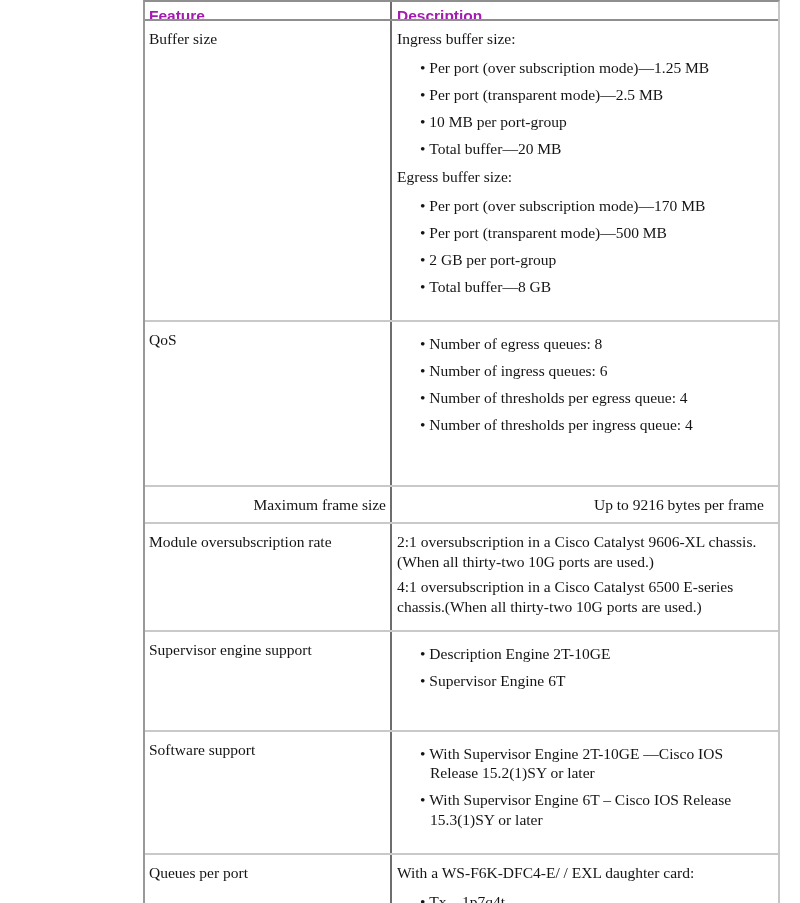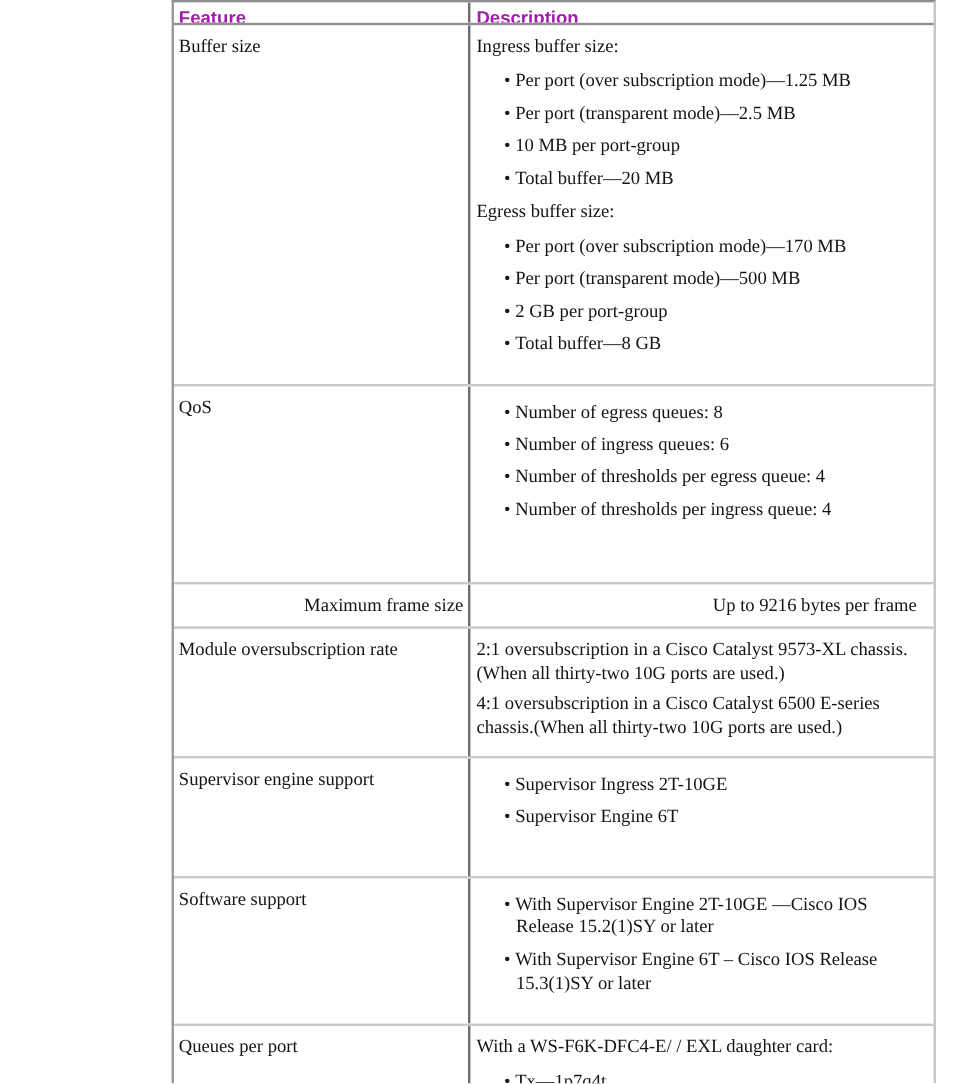--- a/index.html
+++ b/index.html
@@ -123,32 +123,32 @@
       <div class="cell desc-cell">
         <div class="p">Up to 9216 bytes per frame</div>
       </div>
     </div>
 
     <div class="row body-row h-r4">
       <div class="cell feat-cell">
         <div class="feat-label">Module oversubscription rate</div>
       </div>
       <div class="cell desc-cell">
-        <div class="p">2:1 oversubscription in a Cisco Catalyst 9573-XL chassis. (When all thirty-two 10G ports are used.)</div>
+        <div class="p">2:1 oversubscription in a Cisco Catalyst 9606-XL chassis. (When all thirty-two 10G ports are used.)</div>
         <div class="p">4:1 oversubscription in a Cisco Catalyst 6500 E-series chassis.(When all thirty-two 10G ports are used.)</div>
       </div>
     </div>
 
     <div class="row body-row h-r5">
       <div class="cell feat-cell">
         <div class="feat-label">Supervisor engine support</div>
       </div>
       <div class="cell desc-cell">
         <ul class="blist">
-          <li>Supervisor Ingress 2T-10GE</li>
+          <li>Description Engine 2T-10GE</li>
           <li>Supervisor Engine 6T</li>
         </ul>
       </div>
     </div>
 
     <div class="row body-row h-r6">
       <div class="cell feat-cell">
         <div class="feat-label">Software support</div>
       </div>
       <div class="cell desc-cell">

